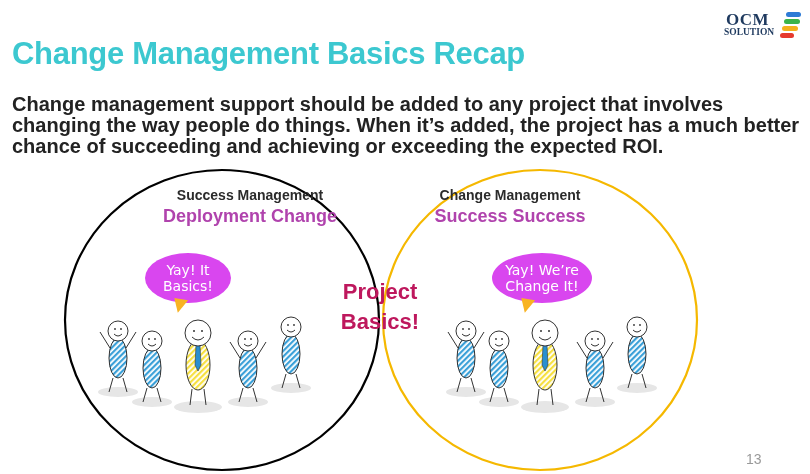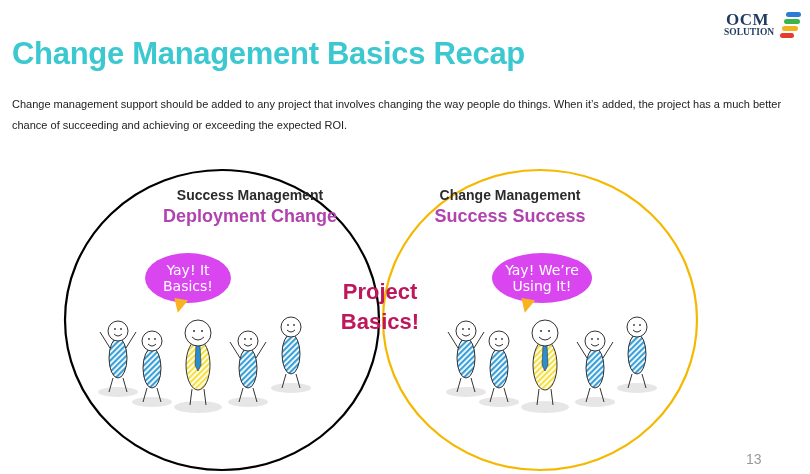--- a/index.html
+++ b/index.html
@@ -2,21 +2,21 @@
 <html><head>
   <meta charset="utf-8">
   <style>
     html, body { margin:0; padding:0; background:#ffffff; }
     body { width:810px; height:474px; position:relative; overflow:hidden; font-family:"Liberation Sans", sans-serif; }
     .logo { position:absolute; right:6px; top:10px; width:80px; height:32px; }
     .logo-text1 { position:absolute; left:2px; top:0; font-family:"Liberation Serif", serif; font-weight:bold; font-size:17px; color:#1f3a5f; letter-spacing:0.5px; }
     .logo-text2 { position:absolute; left:0; top:17px; font-family:"Liberation Serif", serif; font-weight:bold; font-size:9.5px; color:#1f3a5f; }
     .bar { position:absolute; height:5px; border-radius:3px; }
     .title { position:absolute; left:12px; top:36px; font-size:31px; font-weight:bold; color:#3cc8d0; letter-spacing:-0.3px; }
-    .body-text { position:absolute; left:12px; top:94px; width:790px; font-size:11px; line-height:21px; color:#222; }
+    .body-text { position:absolute; left:12px; top:94px; width:790px; font-size:20px; line-height:21px; color:#222;font-weight:bold; }
     svg.venn { position:absolute; left:0; top:0; }
     .label-small { position:absolute; font-size:14px; font-weight:bold; color:#2b2b2b; text-align:center; }
     .label-big { position:absolute; font-size:18px; font-weight:bold; color:#b043ad; text-align:center; }
     .center-text { position:absolute; left:320px; top:277px; width:120px; text-align:center; font-size:22px; font-weight:bold; color:#be185d; line-height:30px; }
     .bubble { position:absolute; background:#d946ef; border-radius:50%; color:#fff; text-align:center; font-size:14px; line-height:16px; font-family:"DejaVu Sans", sans-serif; }
     .bubble::after { content:""; position:absolute; left:28px; bottom:-10px; border-left:6px solid transparent; border-right:8px solid transparent; border-top:14px solid #f8b323; transform:rotate(10deg); }
     .pagenum { position:absolute; left:746px; top:451px; font-size:14px; color:#999; }
   </style>
 </head>
 <body>
@@ -106,16 +106,16 @@
   <div>Project</div>
   <div>Basics!</div>
 </div>
 
 <div class="bubble" style="left:145px;top:253px;width:86px;height:50px;">
   <div style="padding-top:9px;">Yay! It</div>
   <div>Basics!</div>
 </div>
 <div class="bubble" style="left:492px;top:253px;width:100px;height:50px;">
   <div style="padding-top:9px;">Yay! We’re</div>
-  <div>Using It!</div>
+  <div>Change It!</div>
 </div>
 
 <div class="pagenum">13</div>
 
 </body></html>

